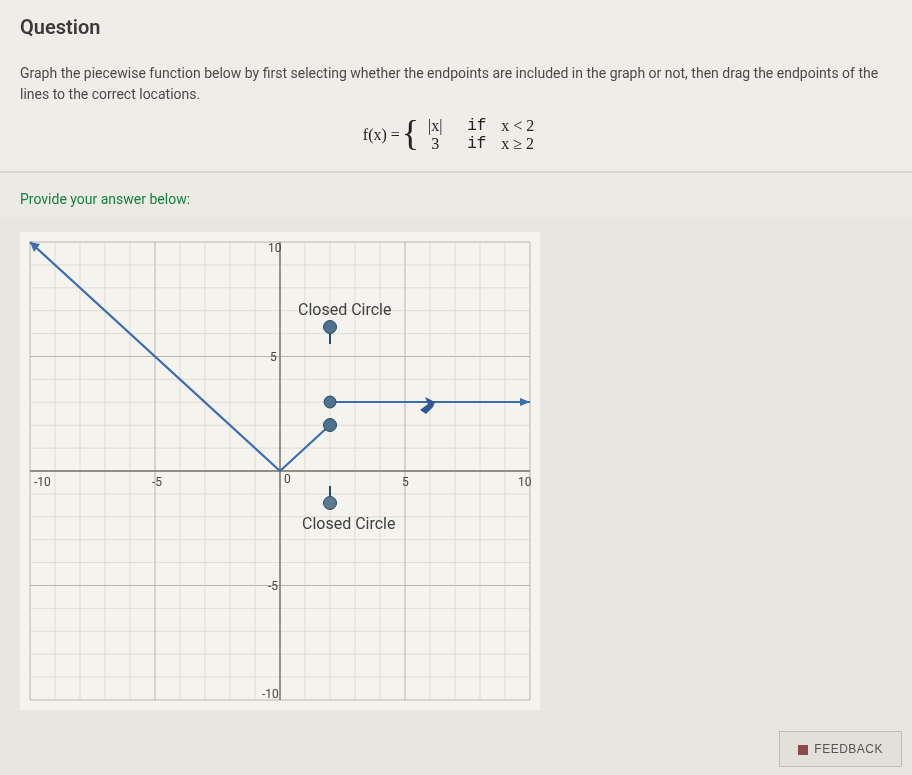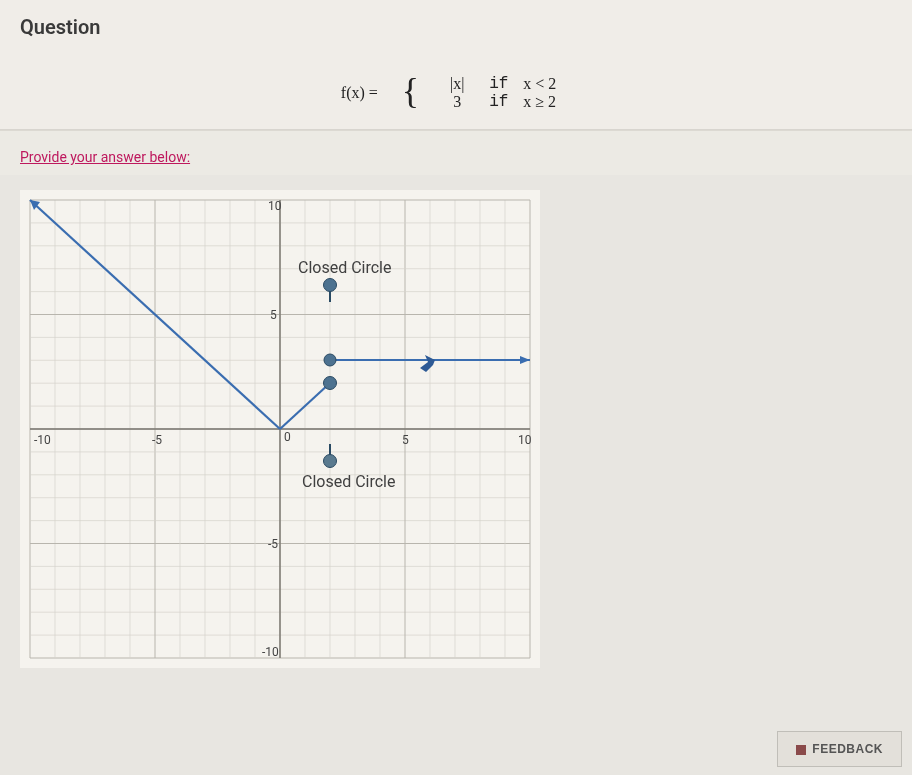--- a/index.html
+++ b/index.html
@@ -27,36 +27,35 @@
       color: #4a4a4a;
       line-height: 1.5;
     }
     .equation-row {
       text-align: center;
       padding: 12px 0 8px;
       font-family: "Times New Roman", serif;
       font-size: 16px;
       color: #222;
     }
-    .eq-wrap { display: inline-flex; align-items: center; gap: 24px; }
+    .eq-wrap { display: inline-flex; align-items: center; gap: 2px; }
     .brace { font-size: 36px; line-height: 0.9; position: relative; top: -2px; }
     .cases { display: inline-block; text-align: left; }
     .case-row { display: flex; gap: 18px; }
     .case-val { width: 28px; text-align: center; }
     .case-if { width: 16px; font-family: Liberation Mono, monospace; }
     .case-cond { width: 48px; }
     .answer-section {
       padding: 18px 20px 10px;
       background: #eceae4;
       border-top: 1px solid #dcd9d2;
     }
     .answer-label {
       font-size: 14px;
-      color: #be185d;
-      text-decoration: underline;
+      color: #15803d;
     }
     .graph-area {
       position: relative;
       width: 520px;
       height: 478px;
       margin: 15px 0 0 20px;
       background: #f5f3ee;
     }
     .graph-svg { position: absolute; top: 0; left: 0; }
     .point-label {
@@ -75,41 +74,41 @@
       align-items: center;
     }
     .btn {
       padding: 10px 18px;
       font-size: 12px;
       letter-spacing: 0.5px;
       cursor: pointer;
       border: 1px solid #c0beb8;
       background: #e3e0da;
       color: #555;
-      font-weight: bold;
     }
     .btn-feedback::before {
       content: "";
       display: inline-block;
       width: 10px; height: 10px;
       background: #8a4a4a;
       margin-right: 6px;
       vertical-align: middle;
     }
     .btn-submit {
       background: #0b6f7a;
       color: #fff;
       border-color: #0b6f7a;
     }
   </style>
 </head>
 <body>
 
 <div class="question-section">
   <div class="question-title">Question</div>
+  <div class="question-text">Graph the piecewise function below by first selecting whether the endpoints are included in the graph or not, then drag the endpoints of the lines to the correct locations.</div>
   <div class="equation-row">
     <span class="eq-wrap">
       <span>f(x) =</span>
       <span class="brace">{</span>
       <span class="cases">
         <span class="case-row">
           <span class="case-val">|x|</span>
           <span class="case-if">if</span>
           <span class="case-cond">x &lt; 2</span>
         </span>

